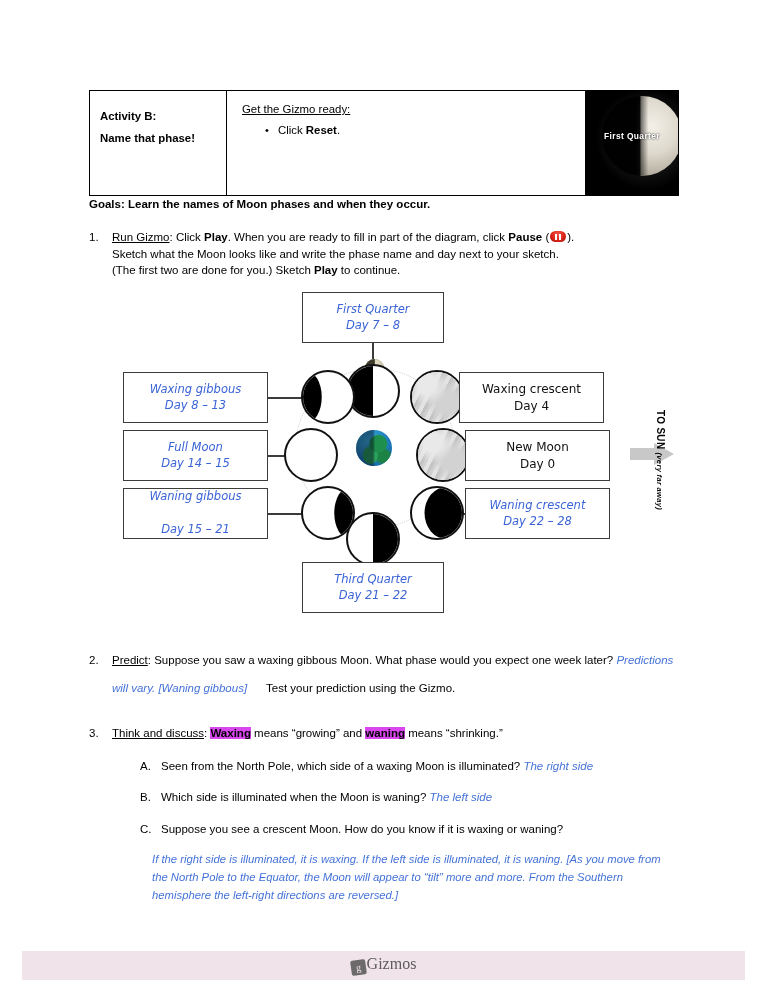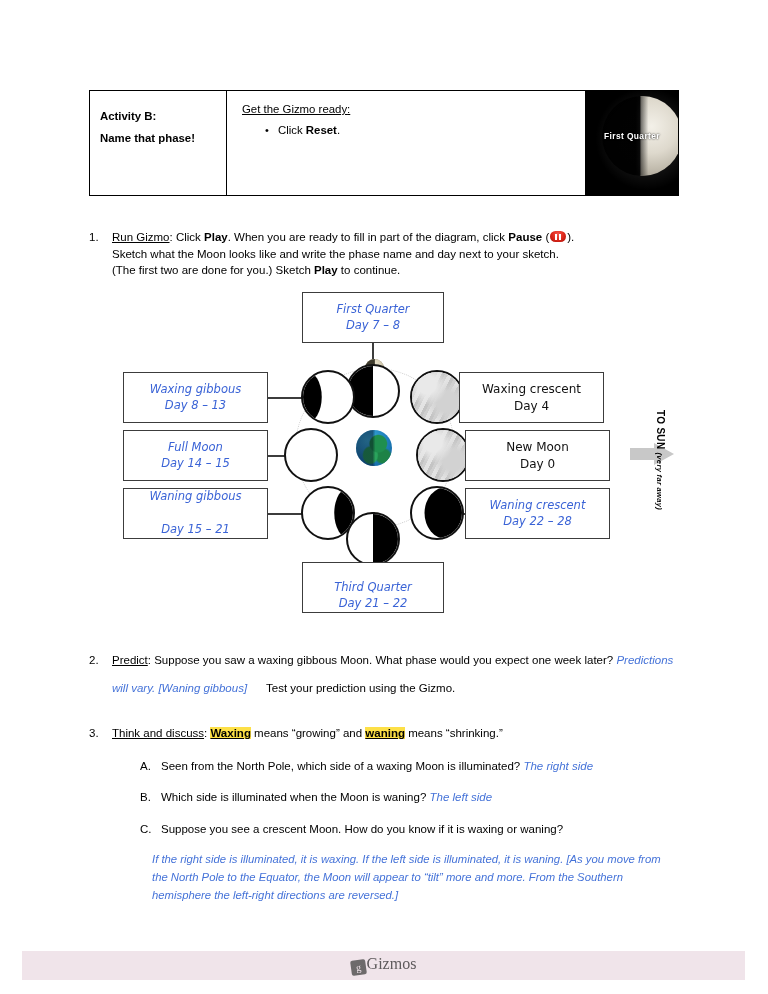--- a/index.html
+++ b/index.html
@@ -139,23 +139,22 @@
 
   #item1 { left: 89px; top: 229px; width: 600px; }
   #item2 { left: 89px; top: 647px; width: 600px; line-height: 2.4; }
   #item3 { left: 89px; top: 725px; width: 600px; }
 
   .blue-ital {
     color: #4472d8;
     font-style: italic;
   }
   .hl {
-    background: #fde047;
+    background: #d946ef;
     font-weight: bold;
-    text-decoration: underline;
   }
 
   .pause-icon {
     display: inline-block;
     width: 16px;
     height: 11px;
     border-radius: 6px;
     background: radial-gradient(ellipse at 50% 28%, #f4544a 0%, #e02a1d 48%, #a80d06 100%);
     position: relative;
     vertical-align: -1px;
@@ -229,21 +228,21 @@
     font-family: "DejaVu Sans", sans-serif;
   }
 
   #box-first-quarter { left: 192px; top: 2px;   width: 142px; height: 51px; }
   #box-wax-gib       { left: 13px;  top: 82px;  width: 145px; height: 51px; }
   #box-full          { left: 13px;  top: 140px; width: 145px; height: 51px; }
   #box-wan-gib       { left: 13px;  top: 198px; width: 145px; height: 51px; justify-content: space-between; }
   #box-wax-cres      { left: 349px; top: 82px;  width: 145px; height: 51px; }
   #box-new           { left: 355px; top: 140px; width: 145px; height: 51px; }
   #box-wan-cres      { left: 355px; top: 198px; width: 145px; height: 51px; }
-  #box-third-quarter { left: 192px; top: 272px; width: 142px; height: 51px; justify-content: flex-end; }
+  #box-third-quarter { left: 192px; top: 272px; width: 142px; height: 51px; }
 
   .leader {
     position: absolute;
     background: #3c3c3c;
     z-index: 1;
   }
 
   
   .phase {
     position: absolute;
@@ -424,20 +423,21 @@
     </div>
     <div class="act-cell-right">
       <div class="moon-photo">
         <div class="moon-photo-disc"></div>
         <div class="moon-photo-term"></div>
         <div class="moon-photo-label">First Quarter</div>
       </div>
     </div>
   </div>
 
+  <div class="goals">Goals: Learn the names of Moon phases and when they occur.</div>
 
   <div class="item" id="item1">
     <div class="item-num">1.</div>
     <div class="item-body">
       <span class="u">Run Gizmo</span><span>: Click </span><span class="b">Play</span><span>. When you are ready to fill in part of the diagram, click </span><span class="b">Pause</span><span> (</span><span class="pause-icon"></span><span>).</span><br>
       <span>Sketch what the Moon looks like and write the phase name and day next to your sketch.</span><br>
       <span>(The first two are done for you.) Sketch </span><span class="b">Play</span><span> to continue.</span>
     </div>
   </div>
 

